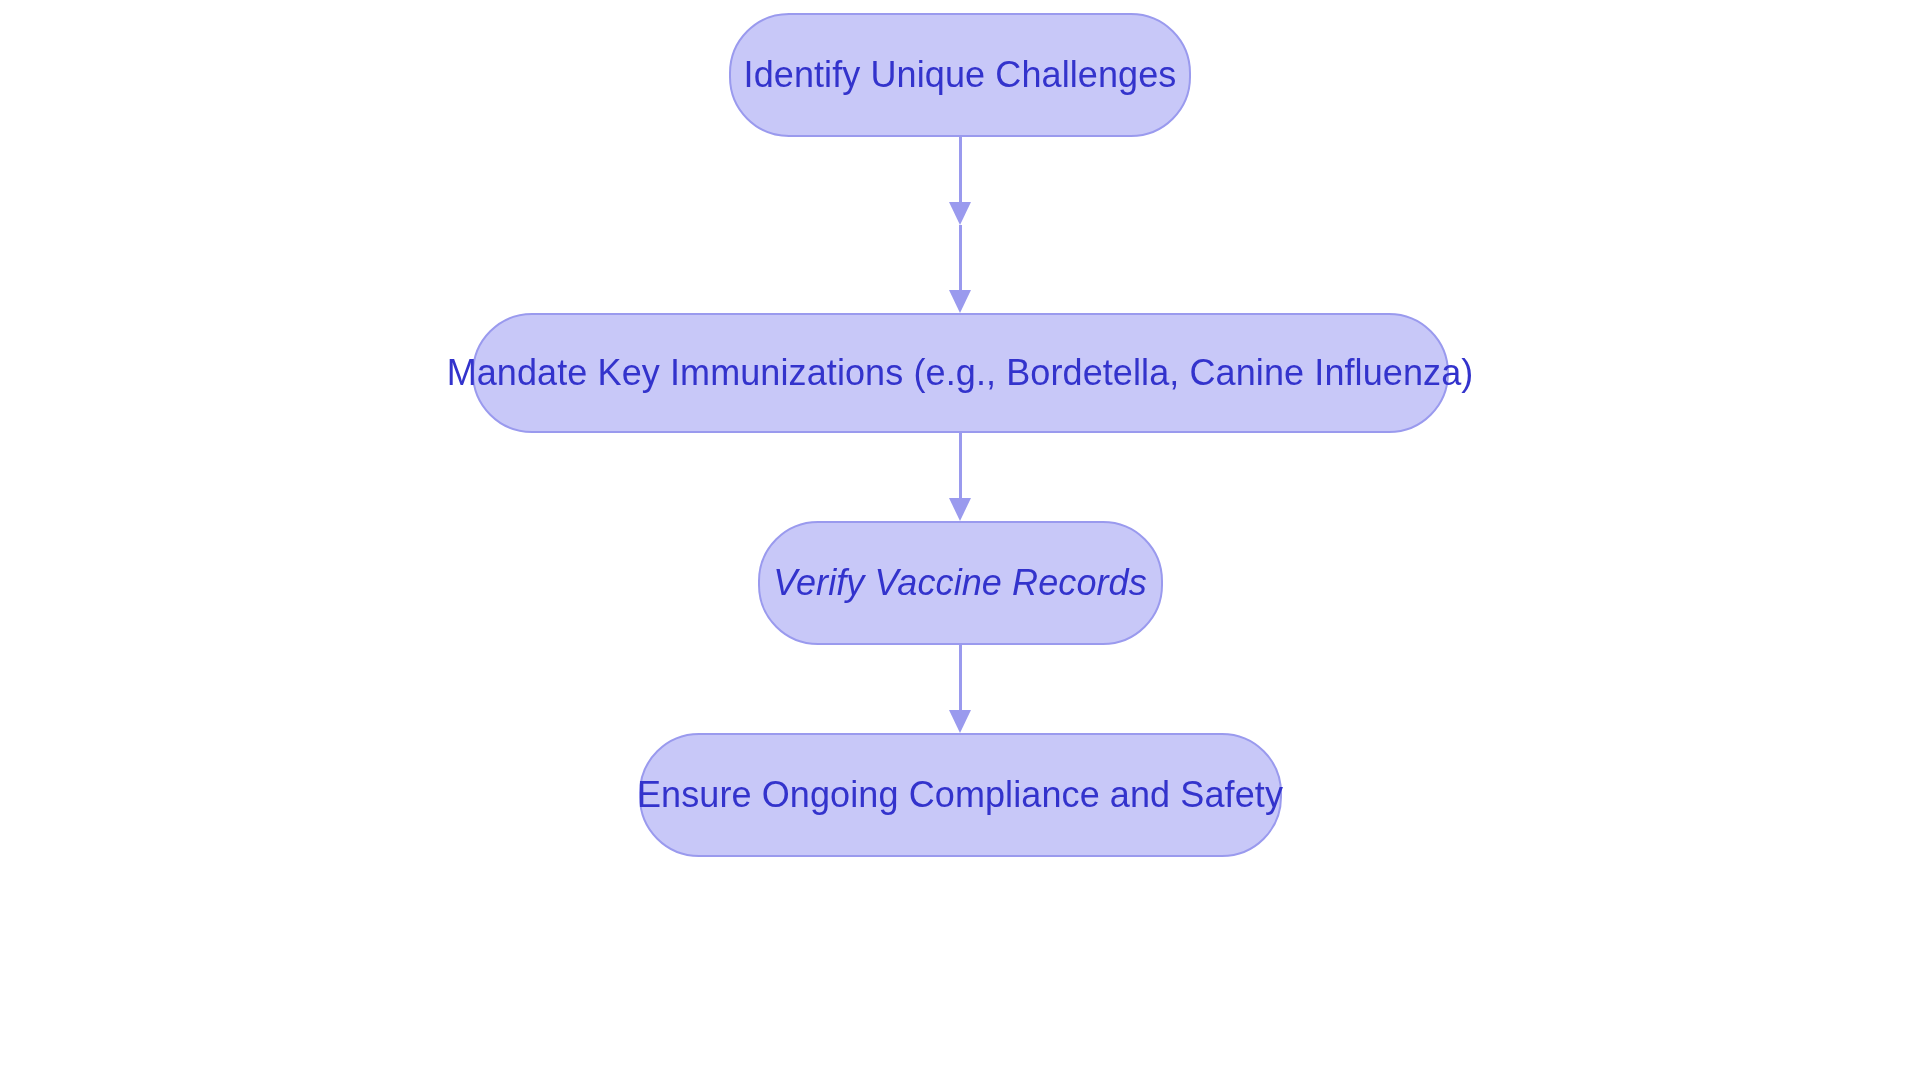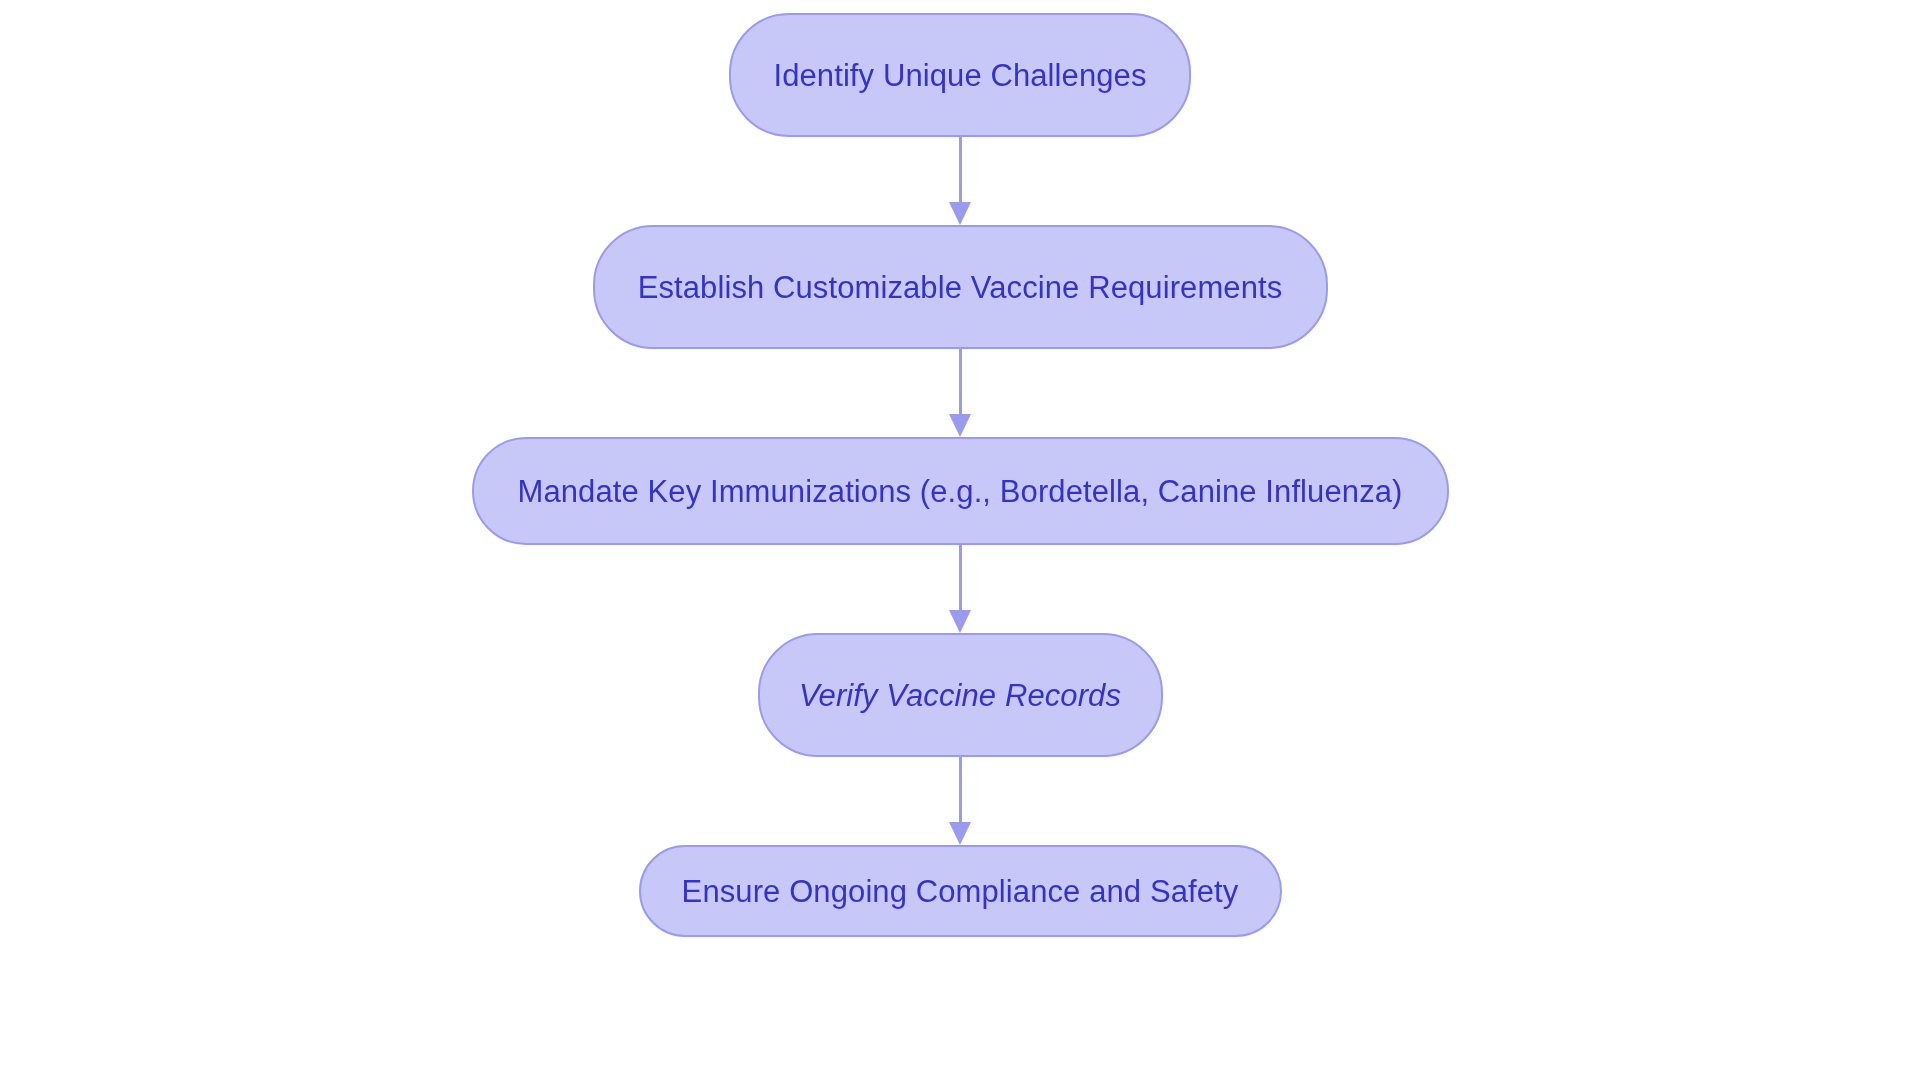--- a/index.html
+++ b/index.html
@@ -28,38 +28,38 @@
   .flow-step {
     position: relative;
     display: flex;
     align-items: center;
     justify-content: center;
     box-sizing: border-box;
     background: #c8c8f8;
     border: 2px solid #9a9aee;
     border-radius: 60px;
     color: #3333cc;
-    font-size: 31px;
+    font-size: 36px;
     font-weight: 400;
     letter-spacing: 0.1px;
     white-space: nowrap;
     line-height: 1;
   }
 
   .flow-step .step-label {
     display: block;
     padding: 0 6px;
   }
 
   
   .node-1 { width: 462px;  height: 124px; }
   .node-2 { width: 735px;  height: 124px; }
-  .node-3 { width: 977px;  height: 108px; }
+  .node-3 { width: 977px;  height: 120px; }
   .node-4 { width: 405px;  height: 124px; font-style: italic; }
-  .node-5 { width: 643px;  height: 92px; }
+  .node-5 { width: 643px;  height: 124px; }
 
   
   .connector {
     position: relative;
     width: 24px;
     display: flex;
     flex-direction: column;
     align-items: center;
     justify-content: flex-start;
   }
@@ -93,23 +93,20 @@
 
   <div class="flow-step node-1">
     <span class="step-label">Identify Unique Challenges</span>
   </div>
 
   <div class="connector conn-1">
     <div class="conn-line"></div>
     <div class="conn-arrow"></div>
   </div>
 
-  <div class="flow-step node-2">
-    <span class="step-label">Establish Customizable Vaccine Requirements</span>
-  </div>
 
   <div class="connector conn-2">
     <div class="conn-line"></div>
     <div class="conn-arrow"></div>
   </div>
 
   <div class="flow-step node-3">
     <span class="step-label">Mandate Key Immunizations (e.g., Bordetella, Canine Influenza)</span>
   </div>
 

